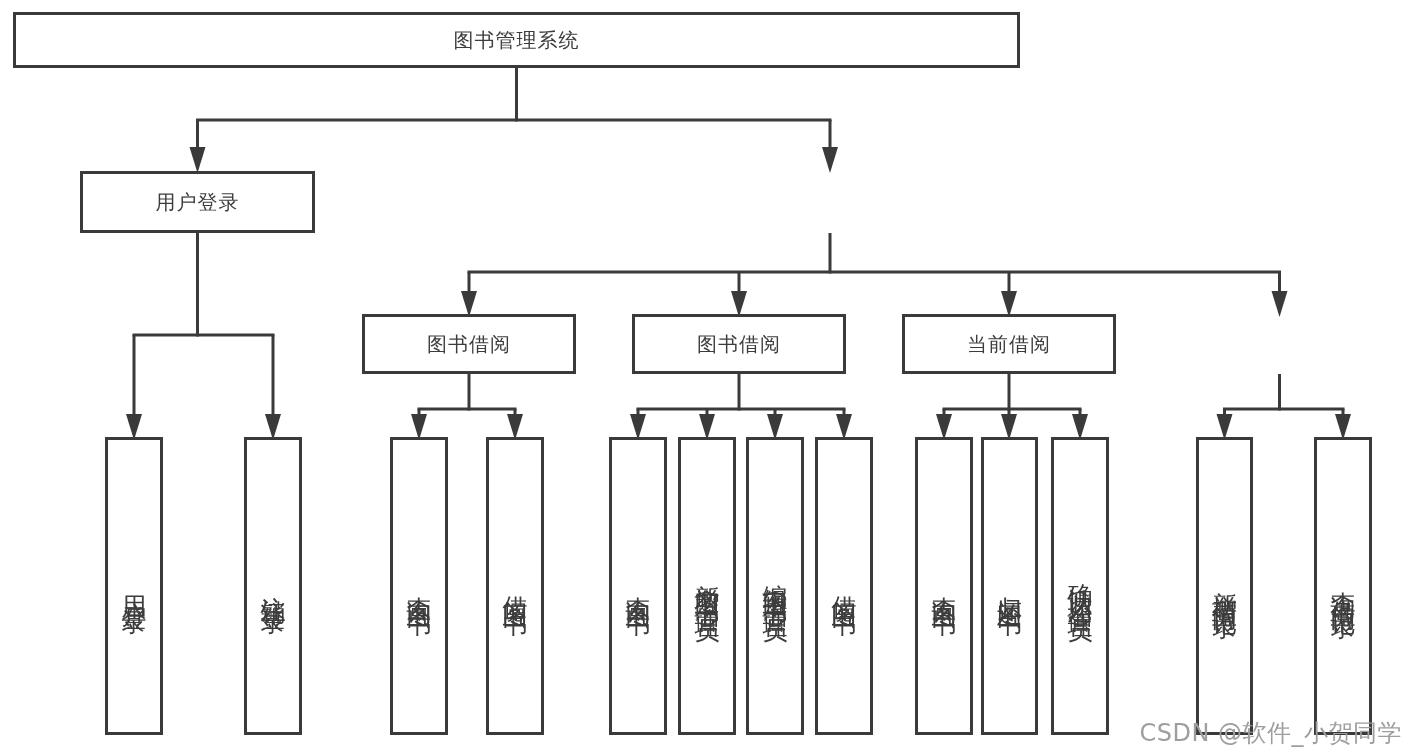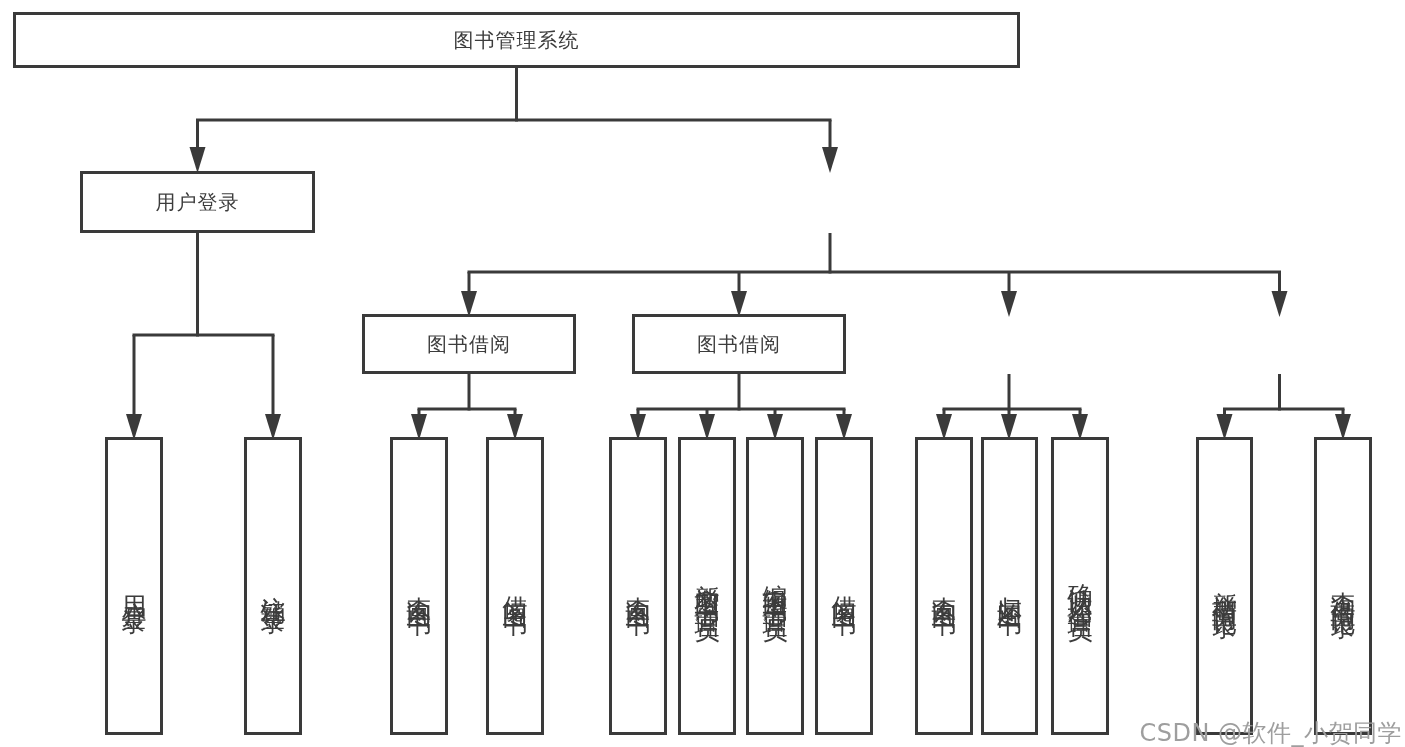--- a/index.html
+++ b/index.html
@@ -124,20 +124,21 @@
       <polygon points="1335,414 1351,414 1343,440"></polygon>
     </g>
   </svg>
 
   <div class="node h-node" style="left:13px;top:12px;width:1007px;height:56px">图书管理系统</div>
 
   <div class="node h-node" style="left:80px;top:171px;width:235px;height:62px">用户登录</div>
 
   <div class="node h-node" style="left:362px;top:314px;width:214px;height:60px">图书借阅</div>
   <div class="node h-node" style="left:632px;top:314px;width:214px;height:60px">图书借阅</div>
+  <div class="node h-node" style="left:902px;top:314px;width:214px;height:60px">当前借阅</div>
 
   <div class="node leaf" style="left:105px;width:58px">用户登录</div>
   <div class="node leaf" style="left:244px;width:58px">注销登录</div>
 
   <div class="node leaf" style="left:390px;width:58px">查询图书</div>
   <div class="node leaf" style="left:486px;width:58px">借阅图书</div>
 
   <div class="node leaf" style="left:609px;width:58px">查询图书</div>
   <div class="node leaf" style="left:678px;width:58px">新增图书（管理员）</div>
   <div class="node leaf" style="left:746px;width:58px">编辑图书（管理员）</div>

